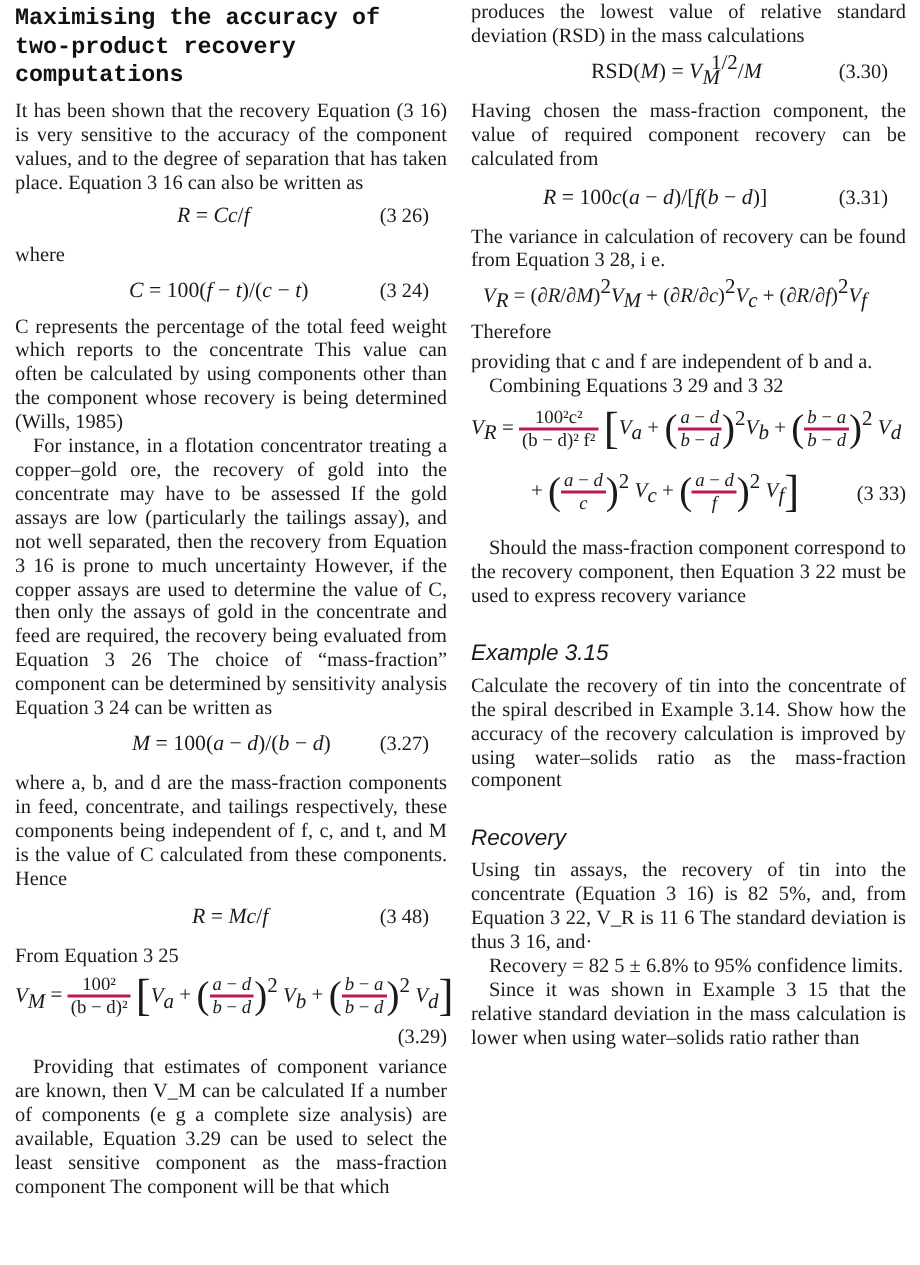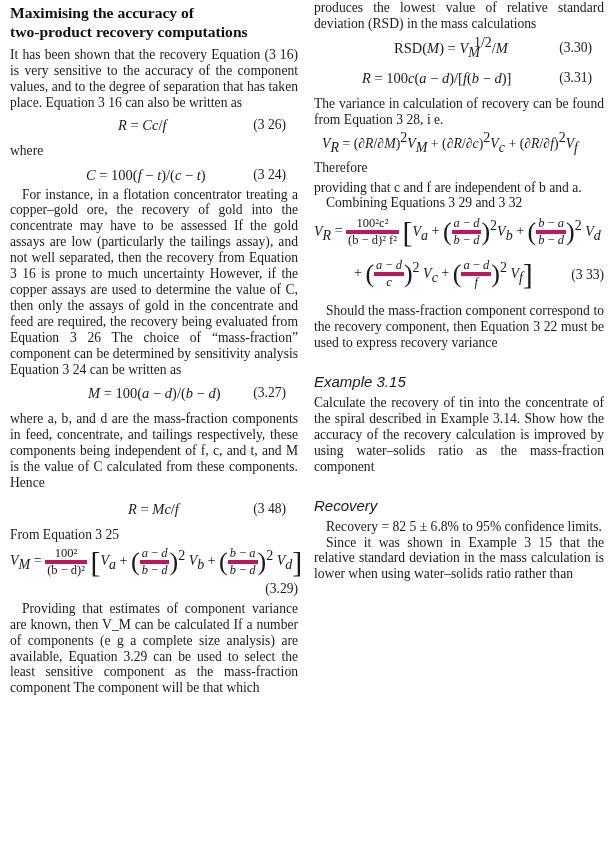--- a/index.html
+++ b/index.html
@@ -3,31 +3,31 @@
 <meta charset="utf-8">
 <style>
   html, body { margin:0; padding:0; background:#ffffff; }
   body { width:613px; height:843px; overflow:hidden; position:relative;
          font-family:"Liberation Serif", serif; color:#1a1a1a; }
   .col { position:absolute; top:0; width:288px; }
   .col.left { left:10px; }
   .col.right { left:314px; width:290px; }
   .p { font-size:13.6px; line-height:15.9px; text-align:justify; margin:0; }
   .p.indent { text-indent:12px; }
-  .title { font-family:Liberation Serif, serif; font-weight:bold; font-size:15.6px;
+  .title { font-family:Liberation Mono, monospace; font-weight:bold; font-size:15.6px;
            line-height:19px; margin:3px 0 6px 0; color:#111; }
   .ex-head { font-family:"Liberation Sans", sans-serif; font-style:italic; font-size:15px;
              line-height:18px; margin:0 0 4px 0; }
   .eq { position:relative; font-size:14.5px; height:24px; line-height:24px; }
   .eq .body { position:absolute; white-space:nowrap; }
   .eq .num { position:absolute; right:12px; font-size:13.6px; }
   i { font-style:italic; }
   sub, sup { font-size:14px; line-height:0; }
   .frac { display:inline-block; vertical-align:middle; text-align:center; line-height:13px; font-size:12.5px; }
-  .frac .n { display:block; border-bottom:4px solid #be185d; padding:0 2px; }
+  .frac .n { display:block; border-bottom:2px solid #be185d; padding:0 2px; }
   .frac .d { display:block; padding:0 2px; }
   .bigb { display:inline-block; font-size:30px; vertical-align:middle; line-height:30px; font-weight:200; }
   .paren { display:inline-block; font-size:26px; vertical-align:middle; line-height:26px; font-weight:200; }
 </style>
 </head>
 <body>
 
 <div class="col left">
   <div class="title">
     <div>Maximising the accuracy of</div>
@@ -40,20 +40,21 @@
     <span class="num">(3 26)</span>
   </div>
 
   <p class="p" style="margin-top:6px;">where</p>
 
   <div class="eq" style="margin-top:4px;">
     <span class="body" style="left:76px;"><i>C</i> = 100(<i>f</i> − <i>t</i>)/(<i>c</i> − <i>t</i>)</span>
     <span class="num">(3 24)</span>
   </div>
 
+  <p class="p" style="margin-top:4px;">C represents the percentage of the total feed weight which reports to the concentrate This value can often be calculated by using components other than the component whose recovery is being determined (Wills, 1985)</p>
   <p class="p indent">For instance, in a flotation concentrator treating a copper–gold ore, the recovery of gold into the concentrate may have to be assessed If the gold assays are low (particularly the tailings assay), and not well separated, then the recovery from Equation 3 16 is prone to much uncertainty However, if the copper assays are used to determine the value of C, then only the assays of gold in the concentrate and feed are required, the recovery being evaluated from Equation 3 26 The choice of “mass-fraction” component can be determined by sensitivity analysis Equation 3 24 can be written as</p>
 
   <div class="eq" style="margin-top:4px;">
     <span class="body" style="left:78px;"><i>M</i> = 100(<i>a</i> − <i>d</i>)/(<i>b</i> − <i>d</i>)</span>
     <span class="num">(3.27)</span>
   </div>
 
   <p class="p" style="margin-top:6px;">where a, b, and d are the mass-fraction components in feed, concentrate, and tailings respectively, these components being independent of f, c, and t, and M is the value of C calculated from these components. Hence</p>
 
   <div class="eq" style="margin-top:6px;">
@@ -78,20 +79,21 @@
 </div>
 
 <div class="col right">
   <p class="p">produces the lowest value of relative standard deviation (RSD) in the mass calculations</p>
 
   <div class="eq" style="margin-top:4px;">
     <span class="body" style="left:80px;">RSD(<i>M</i>) = <i>V</i><sub><i>M</i></sub><sup style="margin-left:-6px;">1/2</sup>/<i>M</i></span>
     <span class="num">(3.30)</span>
   </div>
 
+  <p class="p" style="margin-top:6px;">Having chosen the mass-fraction component, the value of required component recovery can be calculated from</p>
 
   <div class="eq" style="margin-top:6px;">
     <span class="body" style="left:48px;"><i>R</i> = 100<i>c</i>(<i>a</i> − <i>d</i>)/[<i>f</i>(<i>b</i> − <i>d</i>)]</span>
     <span class="num">(3.31)</span>
   </div>
 
   <p class="p" style="margin-top:6px;">The variance in calculation of recovery can be found from Equation 3 28, i e.</p>
 
   <div class="eq" style="margin-top:4px;">
     <span class="body" style="left:8px; font-size:13.8px;"><i>V<sub>R</sub></i> = (∂<i>R</i>/∂<i>M</i>)<sup>2</sup><i>V<sub>M</sub></i> + (∂<i>R</i>/∂<i>c</i>)<sup>2</sup><i>V<sub>c</sub></i> + (∂<i>R</i>/∂<i>f</i>)<sup>2</sup><i>V<sub>f</sub></i></span>
@@ -119,15 +121,16 @@
   </div>
 
   <p class="p indent" style="margin-top:2px;">Should the mass-fraction component correspond to the recovery component, then Equation 3 22 must be used to express recovery variance</p>
 
   <div style="height:22px;"></div>
   <div class="ex-head">Example 3.15</div>
   <p class="p">Calculate the recovery of tin into the concentrate of the spiral described in Example 3.14. Show how the accuracy of the recovery calculation is improved by using water–solids ratio as the mass-fraction component</p>
 
   <div style="height:22px;"></div>
   <div class="ex-head">Recovery</div>
+  <p class="p">Using tin assays, the recovery of tin into the concentrate (Equation 3 16) is 82 5%, and, from Equation 3 22, V_R is 11 6 The standard deviation is thus 3 16, and·</p>
   <p class="p indent">Recovery  = 82 5 ± 6.8%  to 95% confidence limits.</p>
   <p class="p indent">Since it was shown in Example 3 15 that the relative standard deviation in the mass calculation is lower when using water–solids ratio rather than</p>
 </div>
 
 </body></html>

